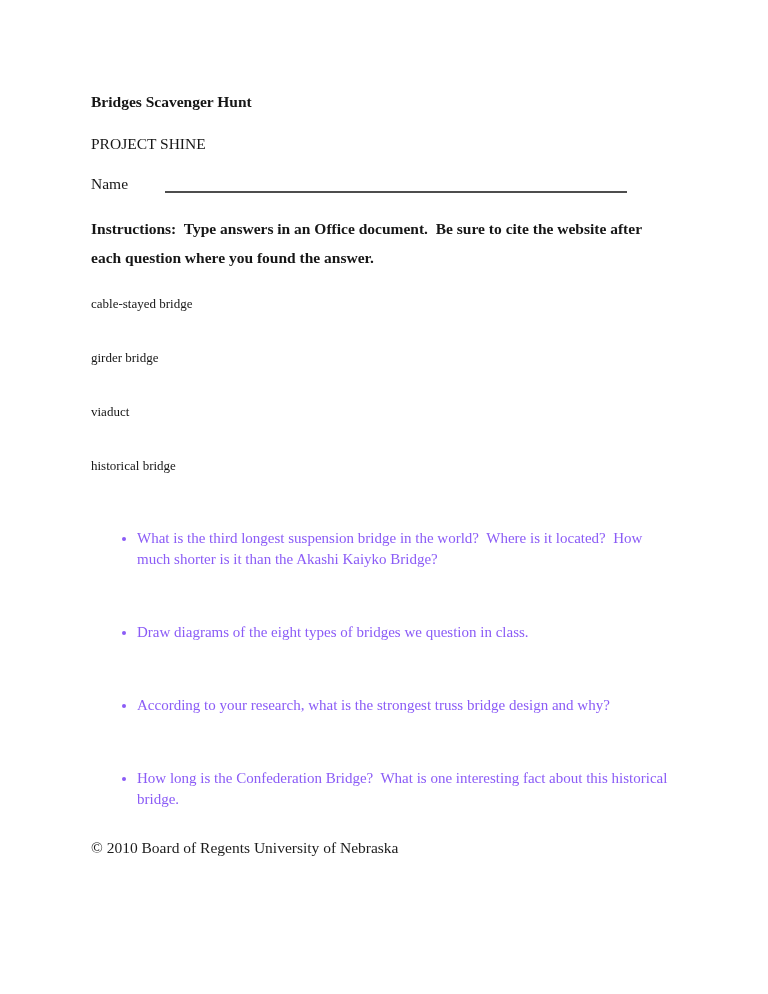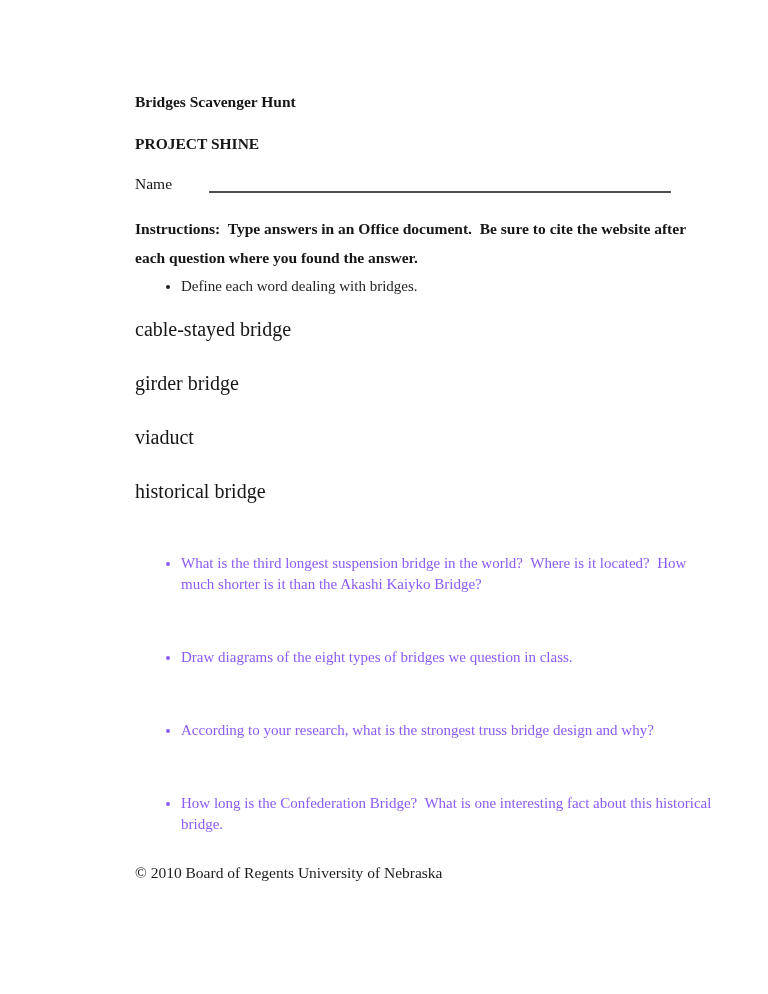--- a/index.html
+++ b/index.html
@@ -8,29 +8,28 @@
     width: 768px; height: 994px;
     background: #ffffff;
     font-family: "Liberation Serif", serif;
   }
   .page {
     position: relative;
     width: 768px; height: 994px;
     background: #ffffff;
     color: #161616;
     overflow: hidden;
-    padding-left: 44px;
   }
   .t { white-space: pre-wrap; }
   .title {
     font-size: 15.5px; font-weight: 700;
     margin: 93px 0 0 91px;
   }
   .subtitle {
-    font-size: 15.5px; font-weight: 700;
+    font-size: 15.5px; font-weight: 400;
     margin: 24px 0 0 91px;
   }
   .name-row {
     margin: 22px 0 8px 91px;
     font-size: 15.5px;
     display: flex; align-items: flex-end;
   }
   .name-line {
     display: inline-block;
     width: 462px; height: 1.1em;
@@ -46,21 +45,21 @@
   ul.bullets {
     margin: 4px 0 0 91px;
     padding: 0 0 0 46px;
     max-width: 580px;
     font-size: 15px;
   }
   ul.bullets li {
     line-height: 21px;
     color: #242424;
   }
-  .words { margin: 24px 0 5px 91px; font-size: 20px; }
+  .words { margin: 24px 0 5px 91px; font-size: 13px; }
   .word { margin: 0 0 38px 0; line-height: 16px; }
   .word:last-child { margin-bottom: 0; }
   ul.questions {
     margin: 54px 0 0 91px;
     padding: 0 0 0 46px;
     max-width: 580px;
     font-size: 15px;
   }
   ul.questions li {
     line-height: 21px;
@@ -83,23 +82,20 @@
 
   <h2 class="subtitle t">PROJECT SHINE</h2>
 
   <div class="name-row">
     <span class="t">Name</span>
     <span class="name-line"></span>
   </div>
 
   <p class="instructions t">Instructions:  Type answers in an Office document.  Be sure to cite the website after each question where you found the answer.</p>
 
-  <ul class="bullets">
-    <li class="t">Define each word dealing with bridges.</li>
-  </ul>
 
   <div class="words">
     <p class="word t">cable-stayed bridge</p>
     <p class="word t">girder bridge</p>
     <p class="word t">viaduct</p>
     <p class="word t">historical bridge</p>
   </div>
 
   <ul class="questions">
     <li class="t">What is the third longest suspension bridge in the world?  Where is it located?  How much shorter is it than the Akashi Kaiyko Bridge?</li>

